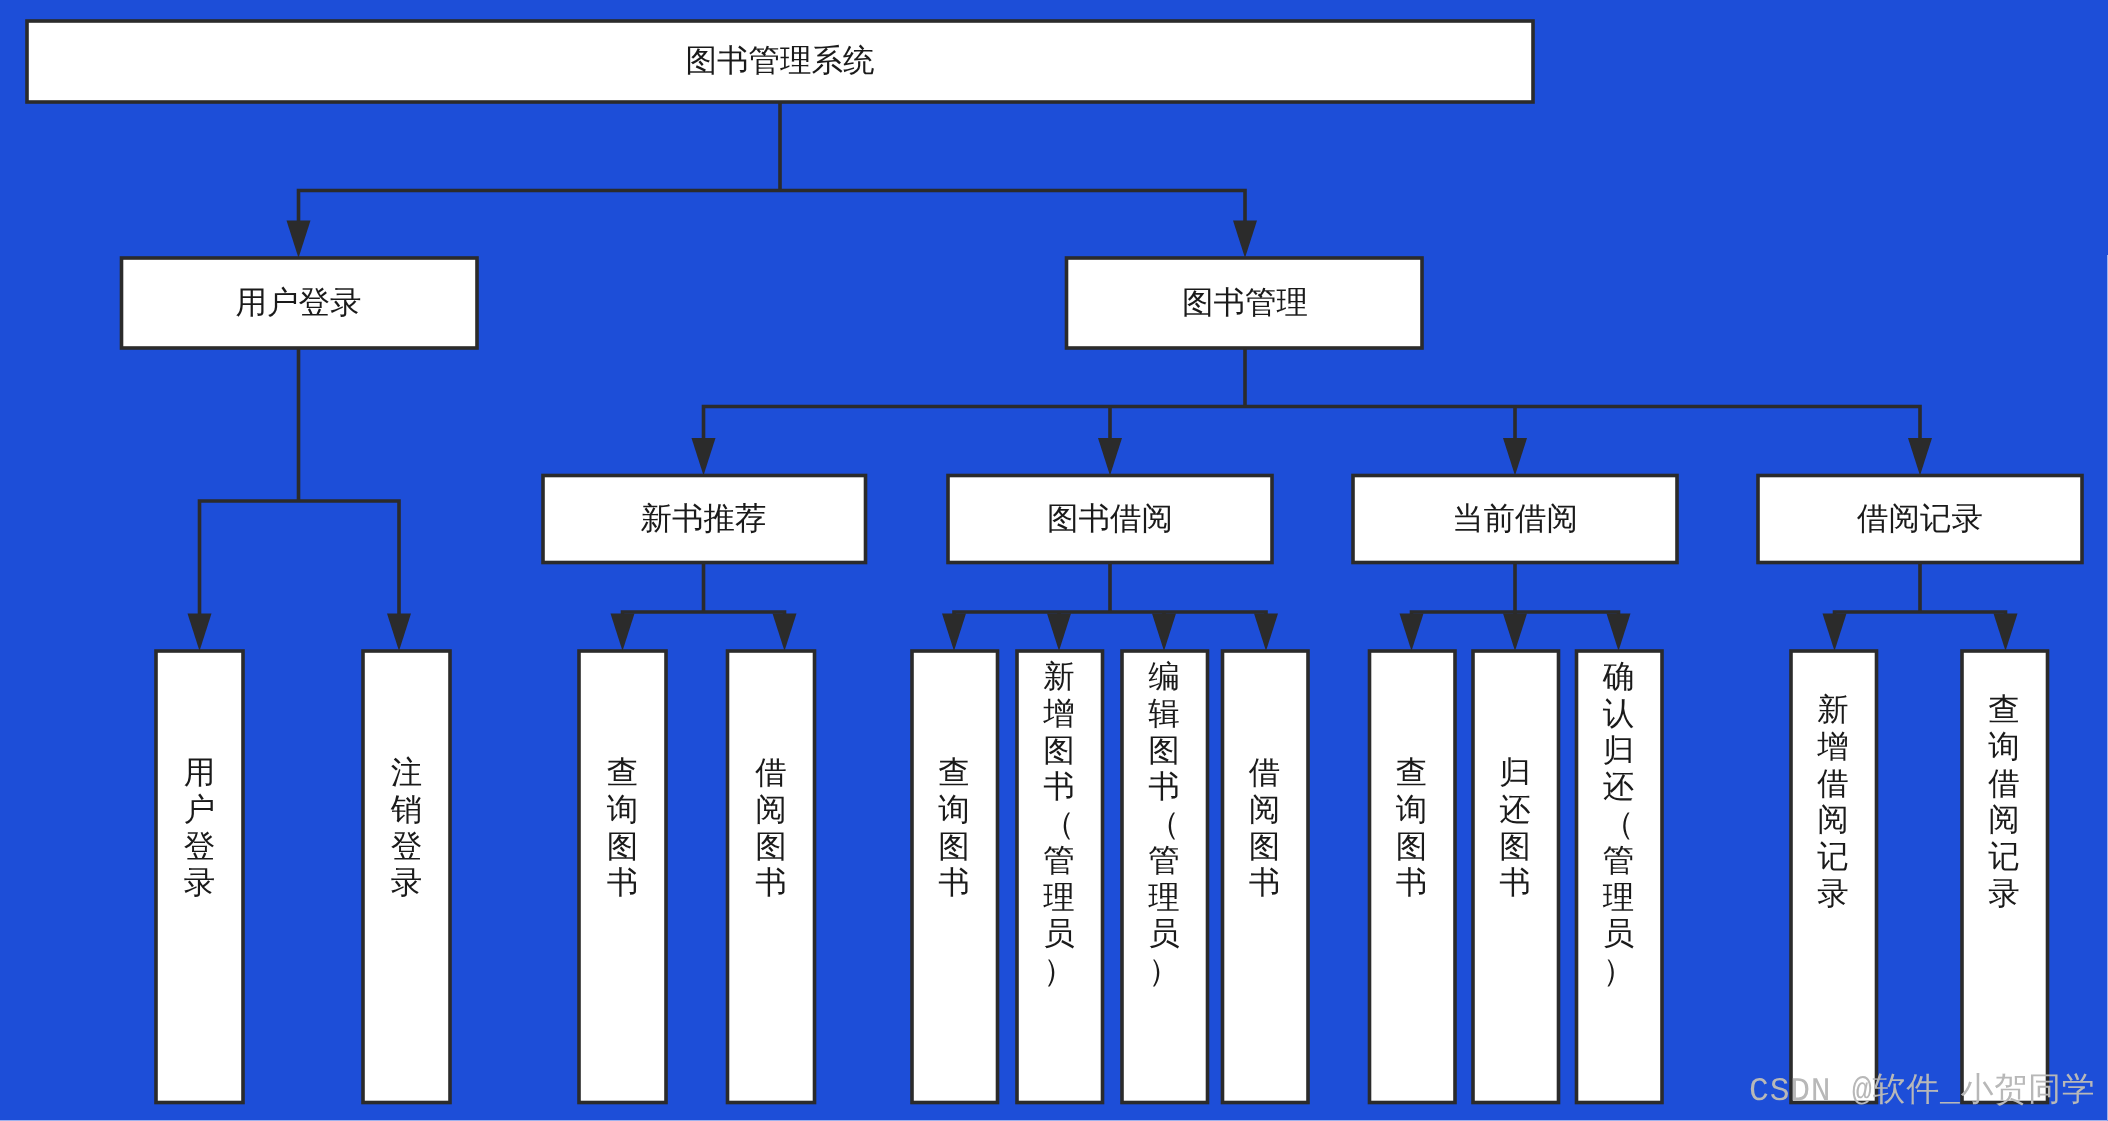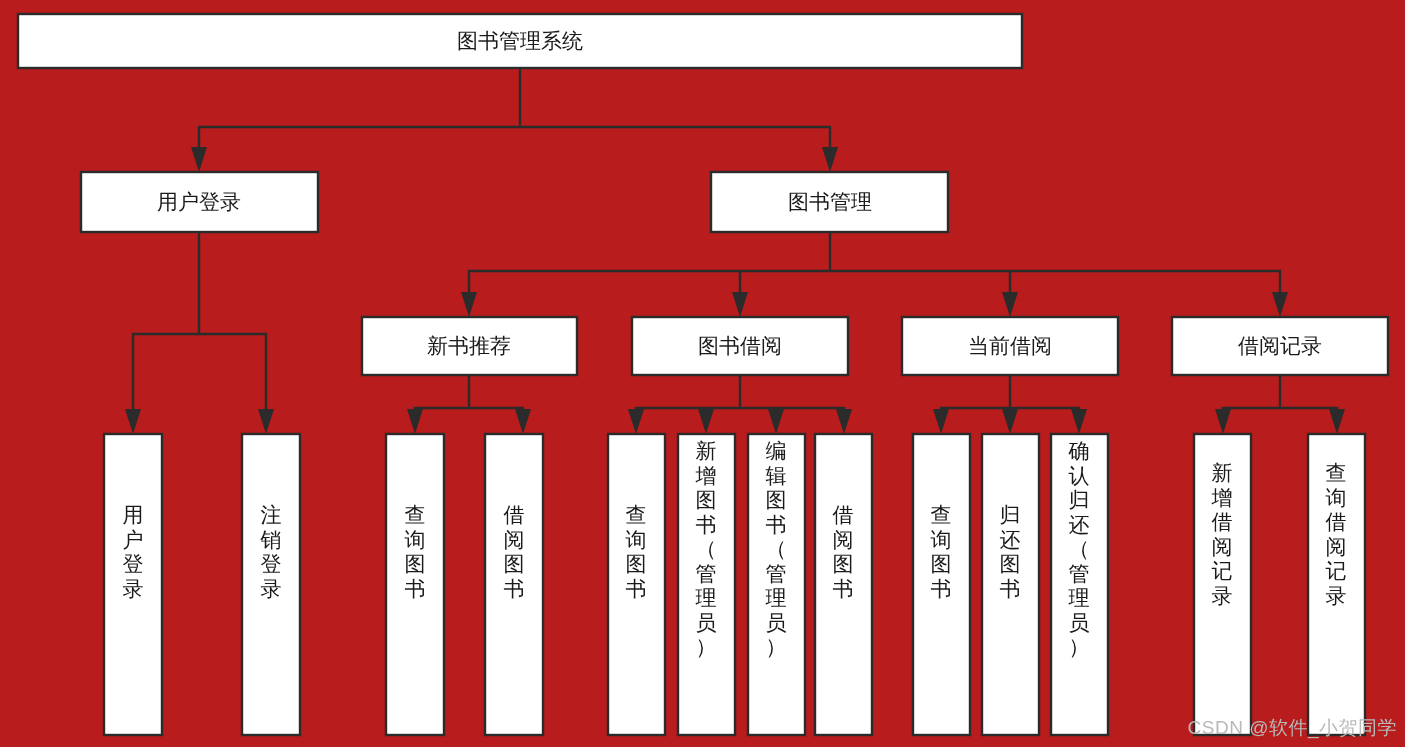--- a/index.html
+++ b/index.html
@@ -7,21 +7,21 @@
     padding: 0;
     background: #ffffff;
   }
   body {
     font-family: "Liberation Sans", "DejaVu Sans", sans-serif;
   }
   #diagram-root {
     position: relative;
     width: 1405px;
     height: 747px;
-    background: #b91c1c;
+    background: #1d4ed8;
     overflow: hidden;
   }
   svg#flowchart {
     position: absolute;
     left: 0;
     top: 0;
     width: 1405px;
     height: 747px;
     display: block;
   }
@@ -50,22 +50,22 @@
   .node-label-vertical {
     font-family: "Liberation Sans", "DejaVu Sans", sans-serif;
     fill: #1a1a1a;
     font-size: 21px;
     text-anchor: middle;
   }
   .watermark {
     position: absolute;
     right: 8px;
     bottom: 6px;
-    font-family: Liberation Sans, sans-serif;
-    font-size: 19px;
+    font-family: Liberation Mono, monospace;
+    font-size: 22px;
     color: #b8b8b8;
     letter-spacing: 0.5px;
     white-space: nowrap;
     user-select: none;
   }
 </style>
 </head>
 <body>
 
 <div id="diagram-root">

